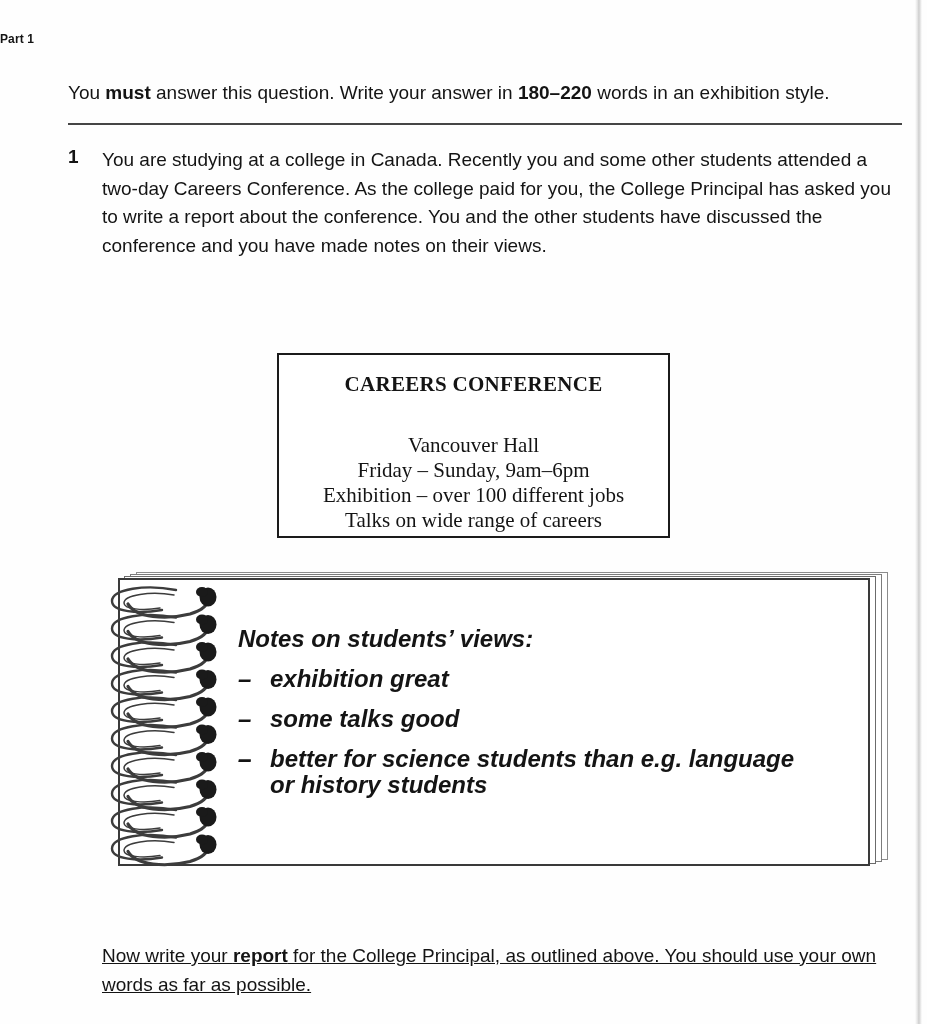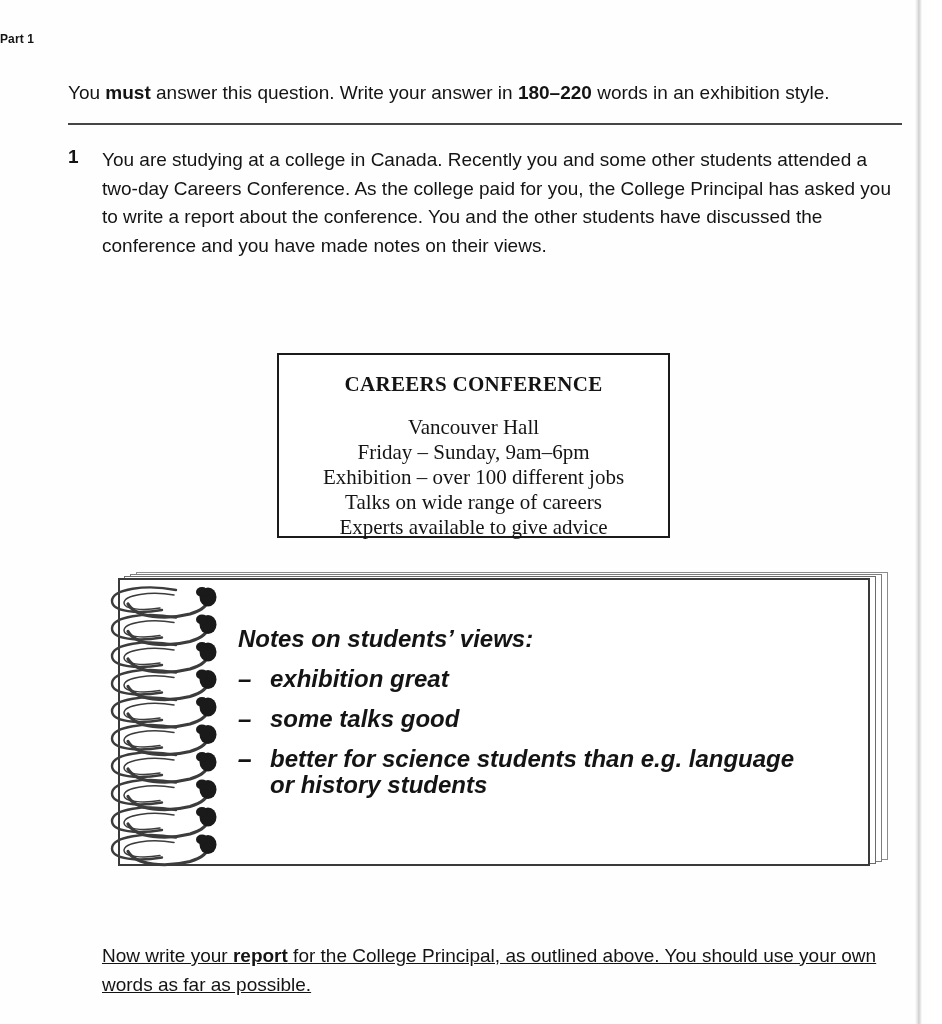--- a/index.html
+++ b/index.html
@@ -111,21 +111,21 @@
     font-family: "Liberation Serif", serif;
     text-align: center;
   }
   .conf-title {
     margin-top: 17px;
     font-size: 21px;
     font-weight: bold;
     letter-spacing: 0.3px;
   }
   .conf-lines {
-    margin-top: 18px;
+    margin-top: 36px;
     font-size: 21px;
     line-height: 25px;
   }
   .conf-lines div {
     white-space: nowrap;
   }
 
   
   .notepad {
     position: absolute;
@@ -212,21 +212,20 @@
     <p>You are studying at a college in Canada. Recently you and some other students attended a two-day Careers Conference. As the college paid for you, the College Principal has asked you to write a report about the conference. You and the other students have discussed the conference and you have made notes on their views.</p>
   </div>
 
   <div class="conf-box">
     <div class="conf-title">CAREERS CONFERENCE</div>
     <div class="conf-lines">
       <div>Vancouver Hall</div>
       <div>Friday – Sunday, 9am–6pm</div>
       <div>Exhibition – over 100 different jobs</div>
       <div>Talks on wide range of careers</div>
-      <div>Experts available to give advice</div>
     </div>
   </div>
 
   <div class="notepad">
     <div class="sheet sheet-back3"></div>
     <div class="sheet sheet-back2"></div>
     <div class="sheet sheet-back1"></div>
     <div class="sheet sheet-top">
       <div class="notes">
         <div class="notes-head">Notes on students’ views:</div>

